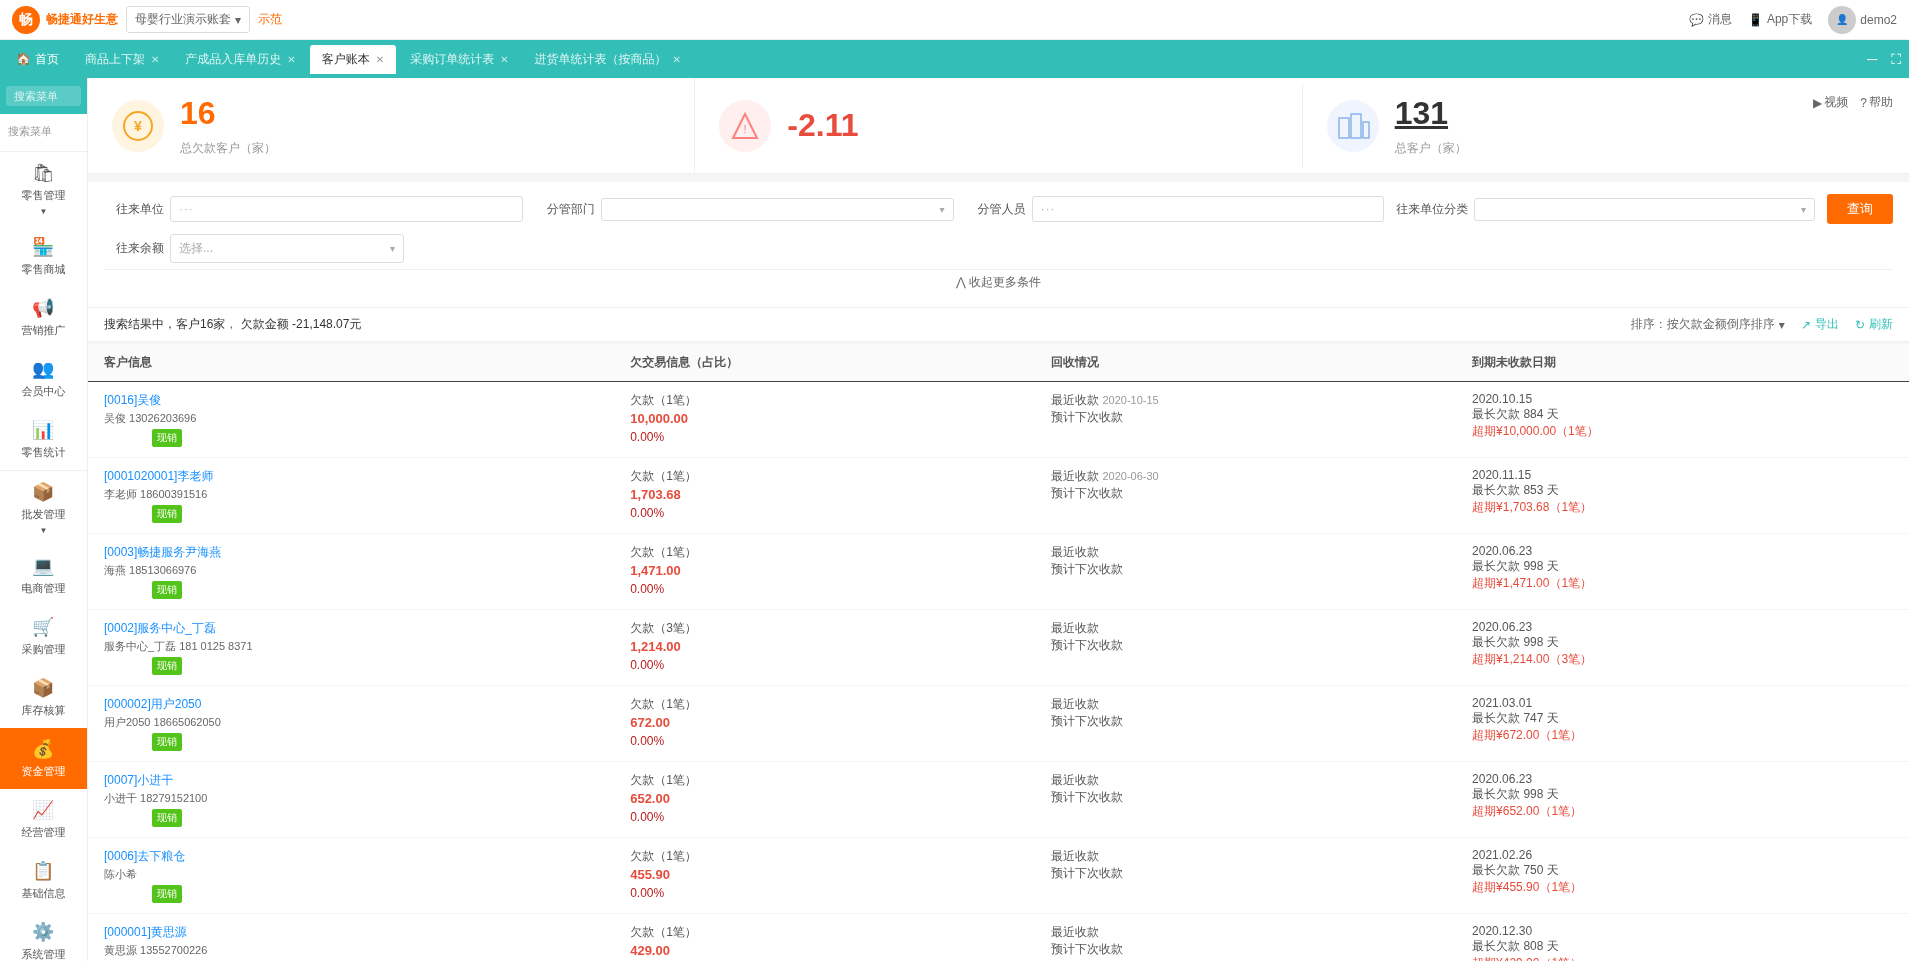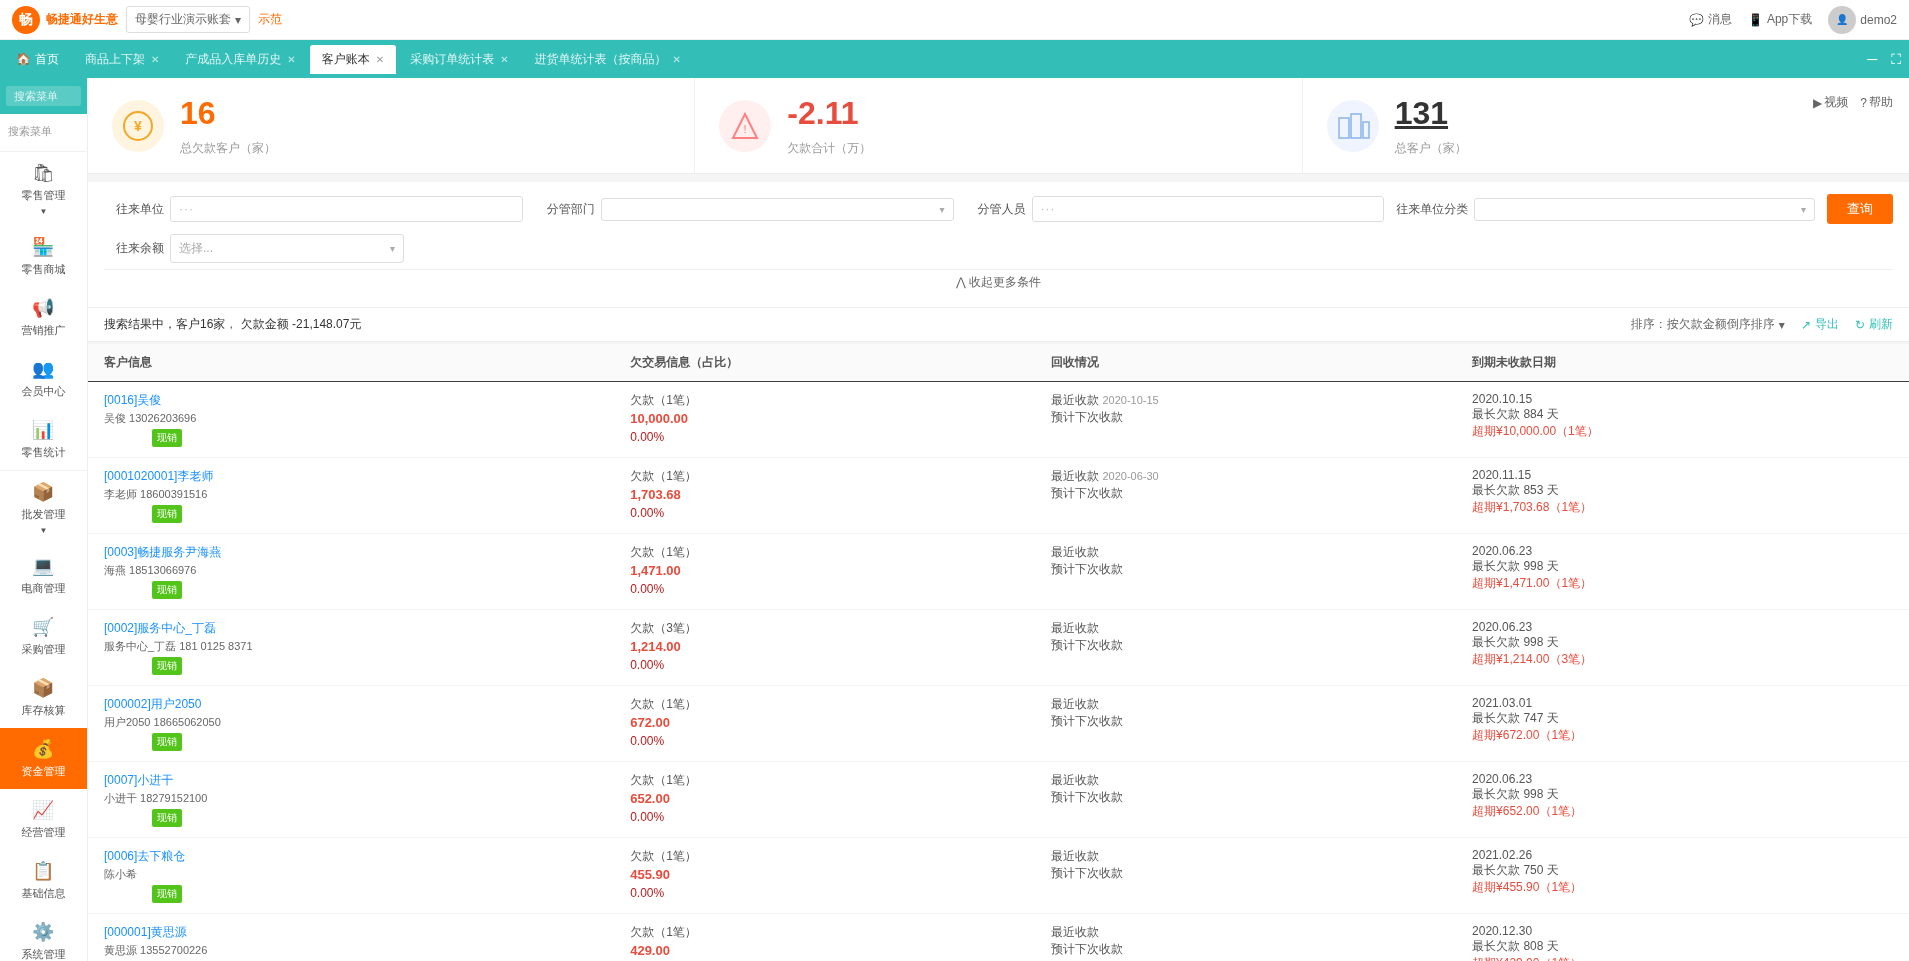--- a/index.html
+++ b/index.html
@@ -251,21 +251,20 @@
       </div>
       <div class="stat-card">
         <div class="icon-circle-pink">
           <svg width="32" height="32" viewBox="0 0 32 32">
             <polygon points="16,4 28,28 4,28" fill="none" stroke="#ff8080" stroke-width="2"></polygon>
             <text x="16" y="23" text-anchor="middle" fill="#ff8080" font-size="11">!</text>
           </svg>
         </div>
         <div class="stat-info">
           <div class="stat-number red">-2.11</div>
-          <div class="stat-label">欠款合计（万）</div>
         </div>
       </div>
       <div class="stat-card" style="position:relative;">
         <div class="icon-circle-blue">
           <svg width="36" height="36" viewBox="0 0 36 36">
             <rect x="4" y="10" width="10" height="20" fill="none" stroke="#8ab4e8" stroke-width="1.5"></rect>
             <rect x="16" y="6" width="10" height="24" fill="none" stroke="#8ab4e8" stroke-width="1.5"></rect>
             <rect x="28" y="14" width="6" height="16" fill="none" stroke="#8ab4e8" stroke-width="1.5"></rect>
           </svg>
         </div>

